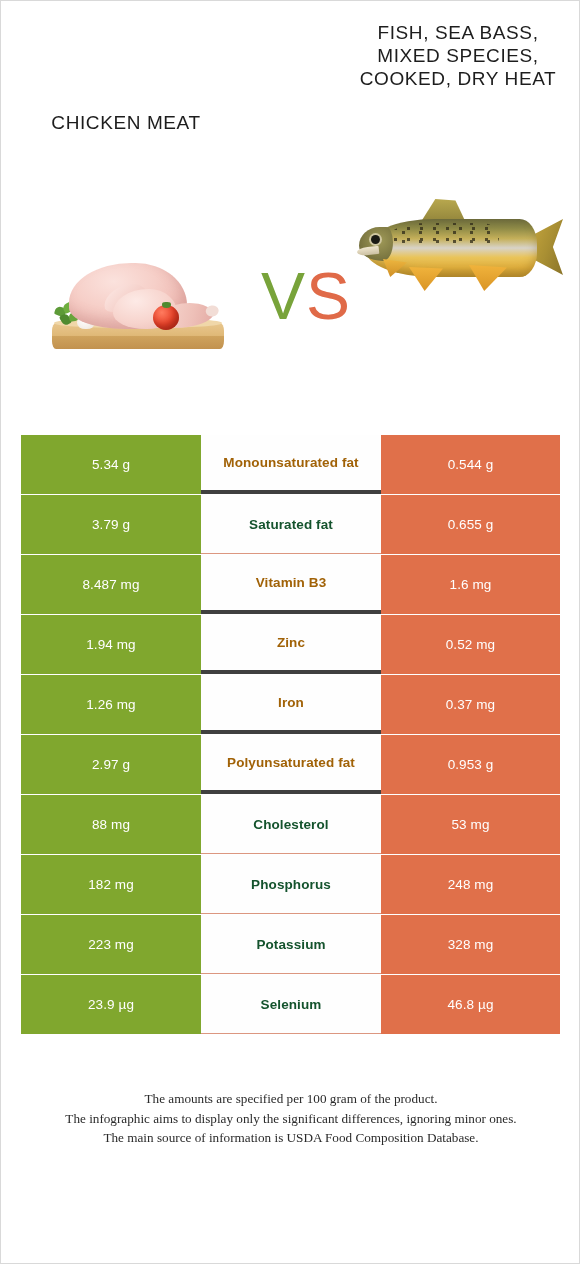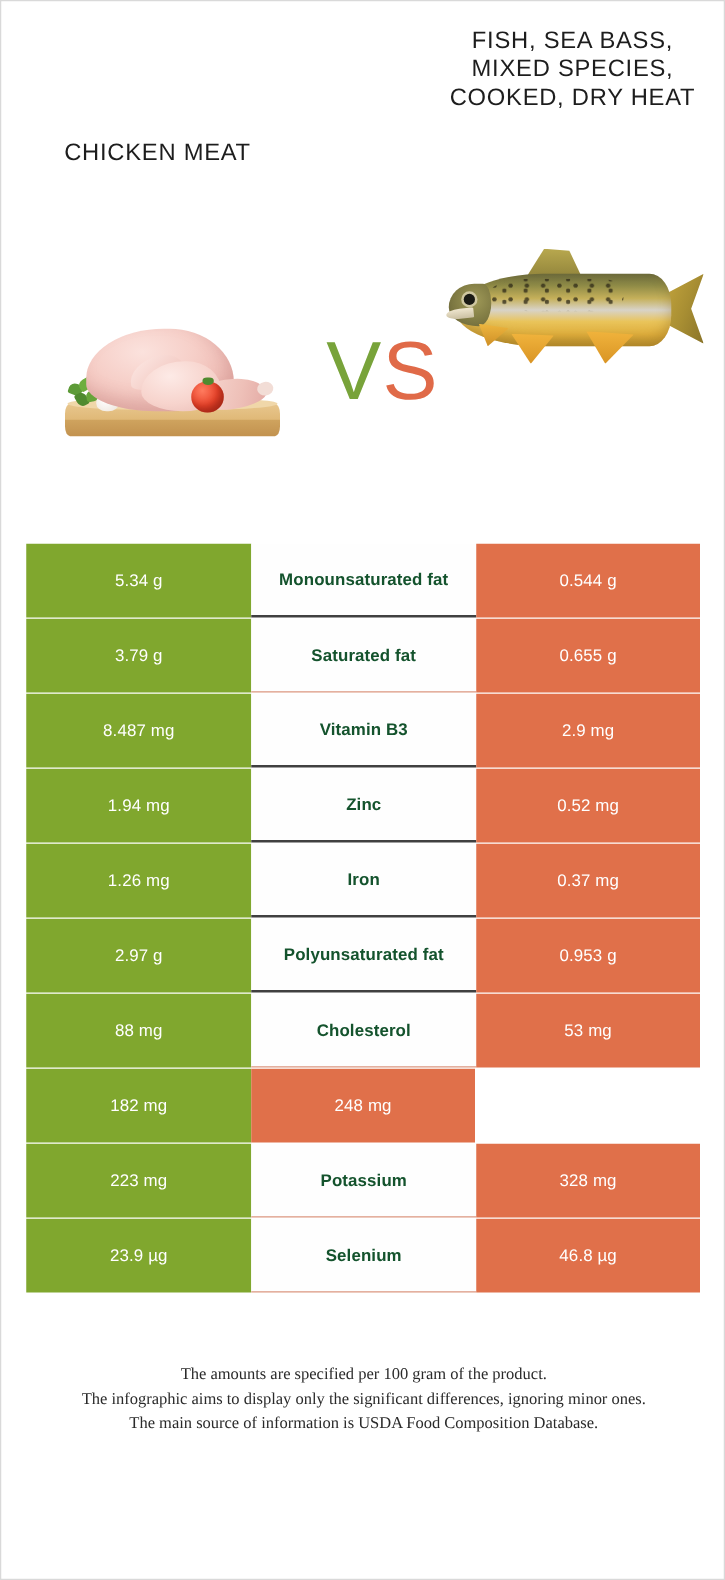--- a/index.html
+++ b/index.html
@@ -297,21 +297,21 @@
     width: 180px;
     background: #fefefe;
     font-weight: 700;
     font-size: 13.5px;
   }
   .cell-right {
     width: 179px;
     background: #e0704a;
     color: #ffffff;
   }
-  .row.win-left  .cell-mid { color: #14532d; border-bottom: 2px solid #404040; }
+  .row.win-left  .cell-mid { color: #a16207; border-bottom: 4px solid #404040; }
   .row.win-right .cell-mid { color: #14532d; border-bottom: 1px solid #dc9780; }
 
   
   .footer {
     position: absolute;
     left: 24px;
     top: 1088px;
     width: 532px;
     text-align: center;
     font-size: 13.2px;
@@ -374,21 +374,21 @@
         <div class="cell cell-right">0.544 g</div>
       </div>
       <div class="row win-right">
         <div class="cell cell-left">3.79 g</div>
         <div class="cell cell-mid">Saturated fat</div>
         <div class="cell cell-right">0.655 g</div>
       </div>
       <div class="row win-left">
         <div class="cell cell-left">8.487 mg</div>
         <div class="cell cell-mid">Vitamin B3</div>
-        <div class="cell cell-right">2.9 mg</div>
+        <div class="cell cell-right">1.6 mg</div>
       </div>
       <div class="row win-left">
         <div class="cell cell-left">1.94 mg</div>
         <div class="cell cell-mid">Zinc</div>
         <div class="cell cell-right">0.52 mg</div>
       </div>
       <div class="row win-left">
         <div class="cell cell-left">1.26 mg</div>
         <div class="cell cell-mid">Iron</div>
         <div class="cell cell-right">0.37 mg</div>
@@ -398,20 +398,21 @@
         <div class="cell cell-mid">Polyunsaturated fat</div>
         <div class="cell cell-right">0.953 g</div>
       </div>
       <div class="row win-right">
         <div class="cell cell-left">88 mg</div>
         <div class="cell cell-mid">Cholesterol</div>
         <div class="cell cell-right">53 mg</div>
       </div>
       <div class="row win-right">
         <div class="cell cell-left">182 mg</div>
+        <div class="cell cell-mid">Phosphorus</div>
         <div class="cell cell-right">248 mg</div>
       </div>
       <div class="row win-right">
         <div class="cell cell-left">223 mg</div>
         <div class="cell cell-mid">Potassium</div>
         <div class="cell cell-right">328 mg</div>
       </div>
       <div class="row win-right">
         <div class="cell cell-left">23.9 µg</div>
         <div class="cell cell-mid">Selenium</div>

